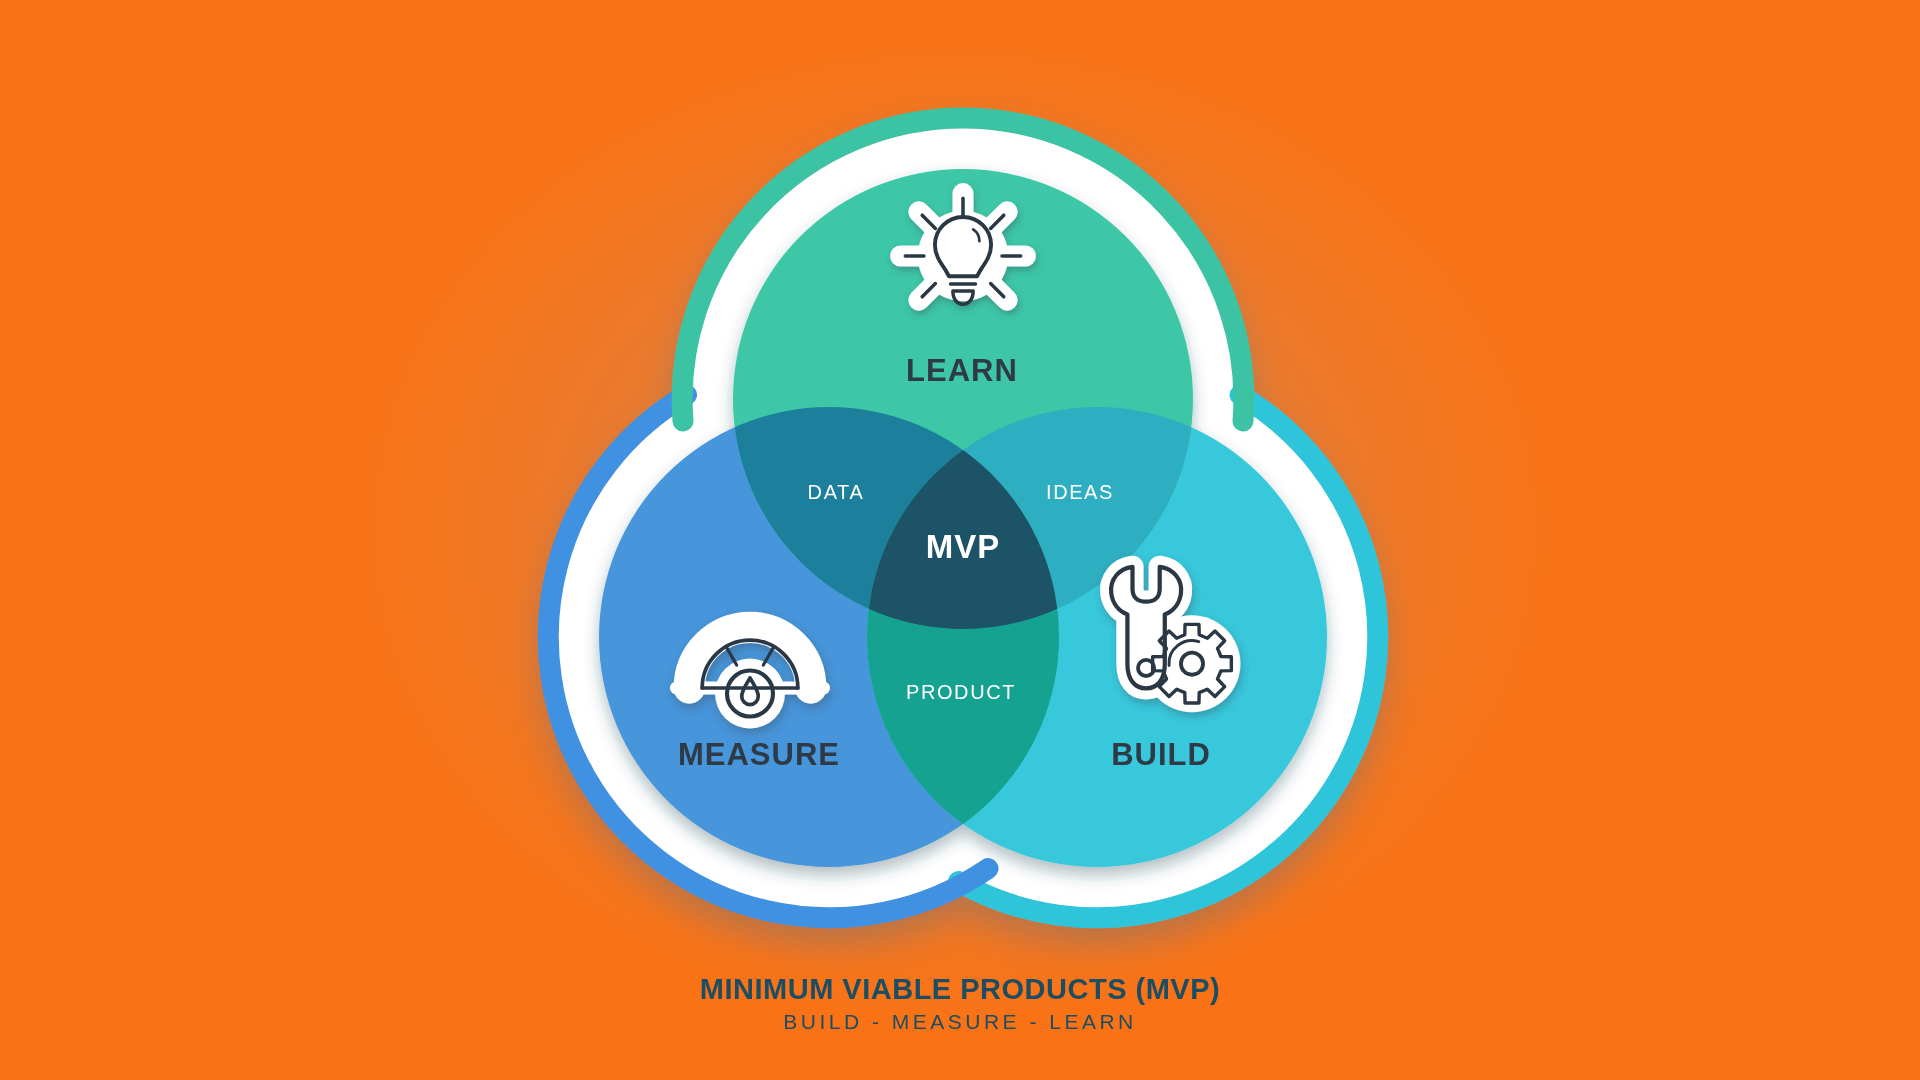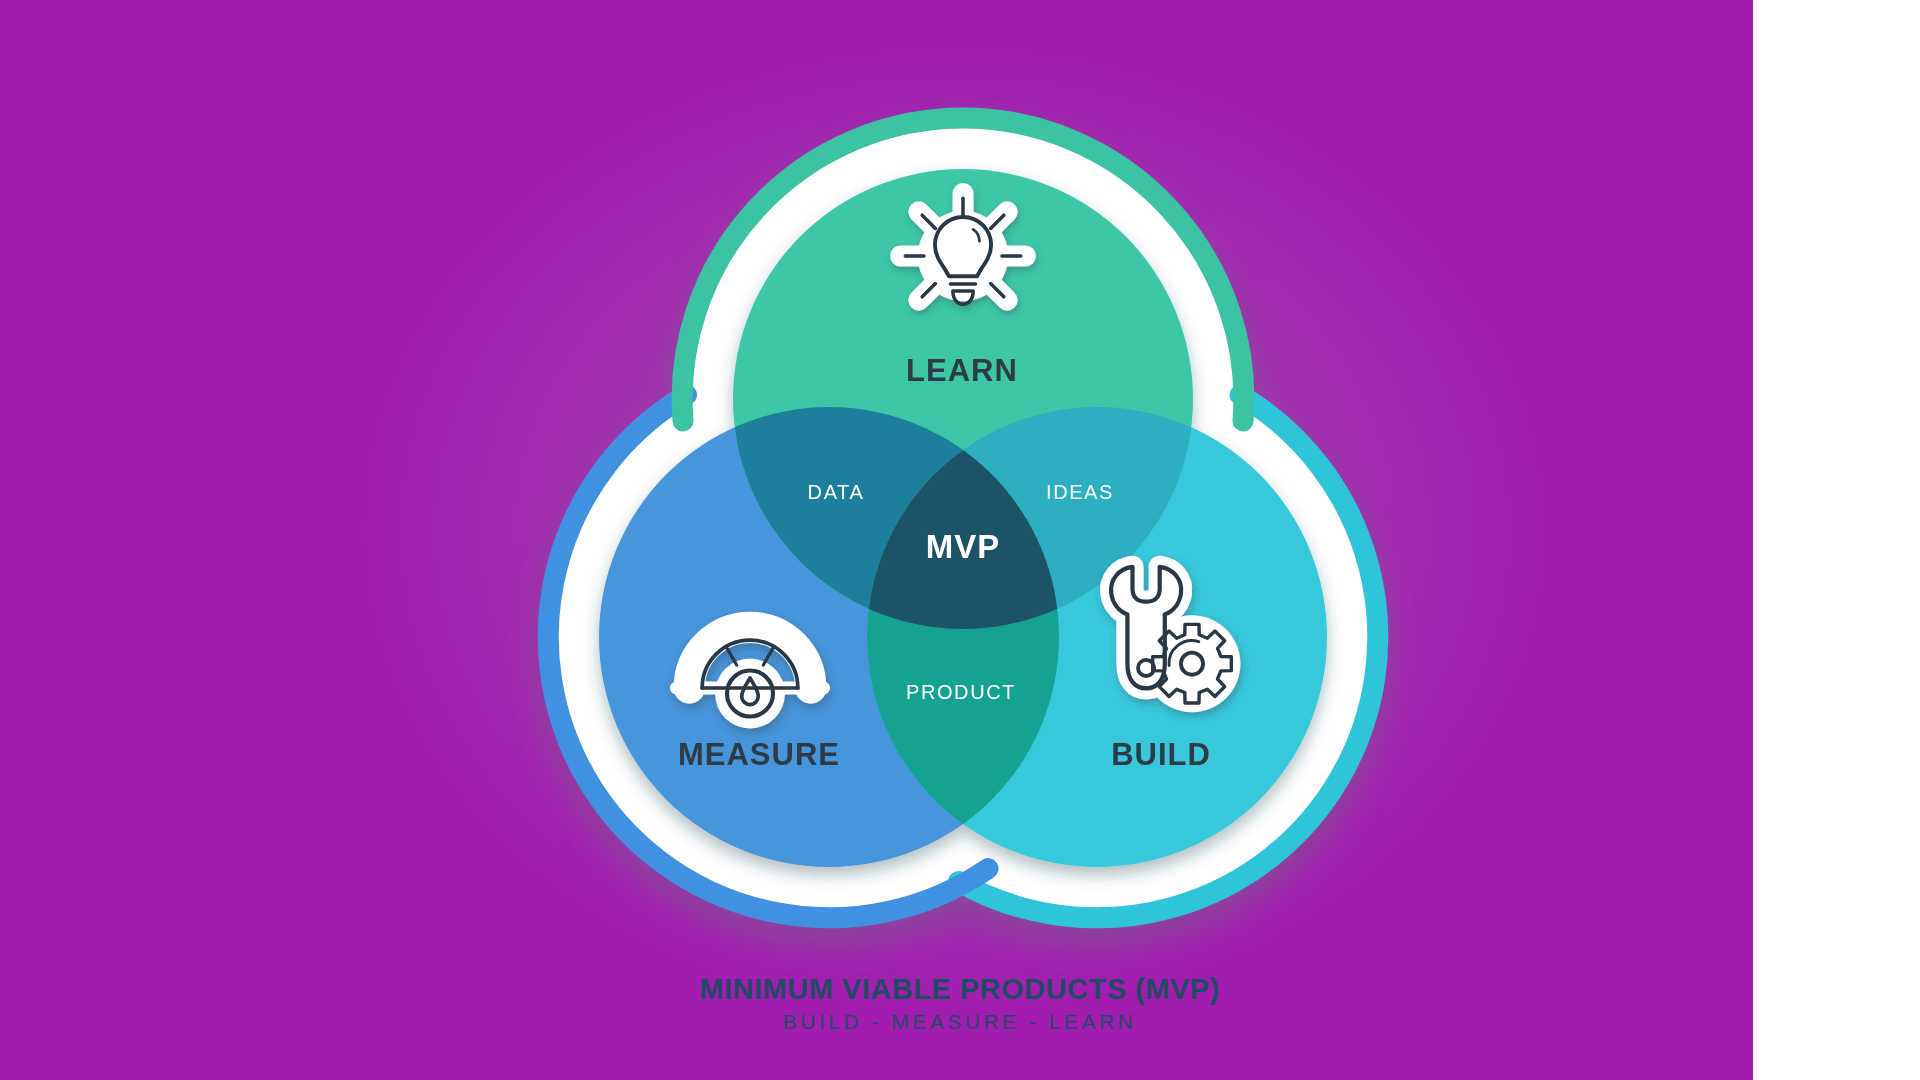--- a/index.html
+++ b/index.html
@@ -1,16 +1,16 @@
 <!DOCTYPE html>
 <html><head>
 <meta charset="utf-8">
 <style>
   html,body{margin:0;padding:0;background:#ffffff;}
-  .stage{position:relative;width:1753px;height:1080px;overflow:hidden;background:#a21caf;
+  .stage{position:relative;width:1920px;height:1080px;overflow:hidden;background:#f97316;
          font-family:"Liberation Sans",sans-serif;}
   svg{position:absolute;inset:0;}
   .band{fill:none;stroke-width:21;stroke-linecap:round;}
   .t-circle{font-family:"Liberation Sans",sans-serif;font-weight:700;font-size:31px;letter-spacing:1px;text-anchor:middle;}
   .t-int{font-family:"Liberation Sans",sans-serif;font-weight:400;font-size:20px;letter-spacing:1.6px;text-anchor:middle;}
   .t-mvp{font-family:"Liberation Sans",sans-serif;font-weight:700;font-size:33px;letter-spacing:1px;text-anchor:middle;}
   .t-title{font-family:"Liberation Sans",sans-serif;font-weight:700;font-size:29px;letter-spacing:0.5px;text-anchor:middle;}
   .t-sub{font-family:"Liberation Sans",sans-serif;font-weight:400;font-size:21px;letter-spacing:3.5px;text-anchor:middle;}
   .ic{stroke:#2B3945;fill:none;stroke-linecap:round;stroke-linejoin:round;}
 </style>

